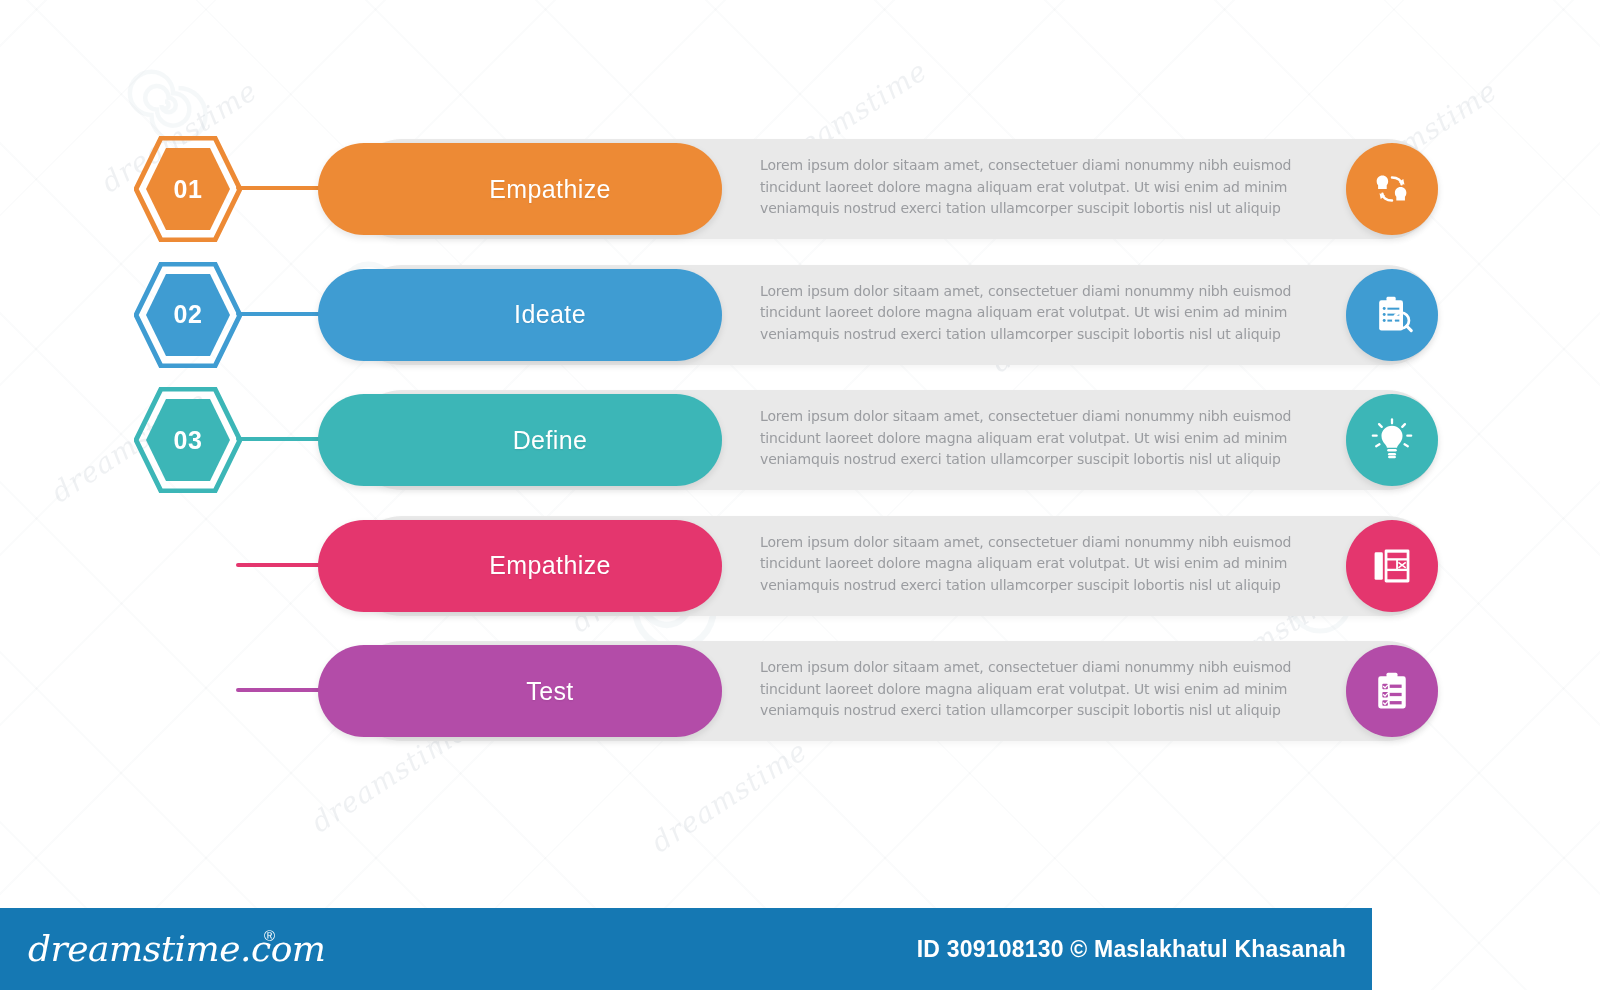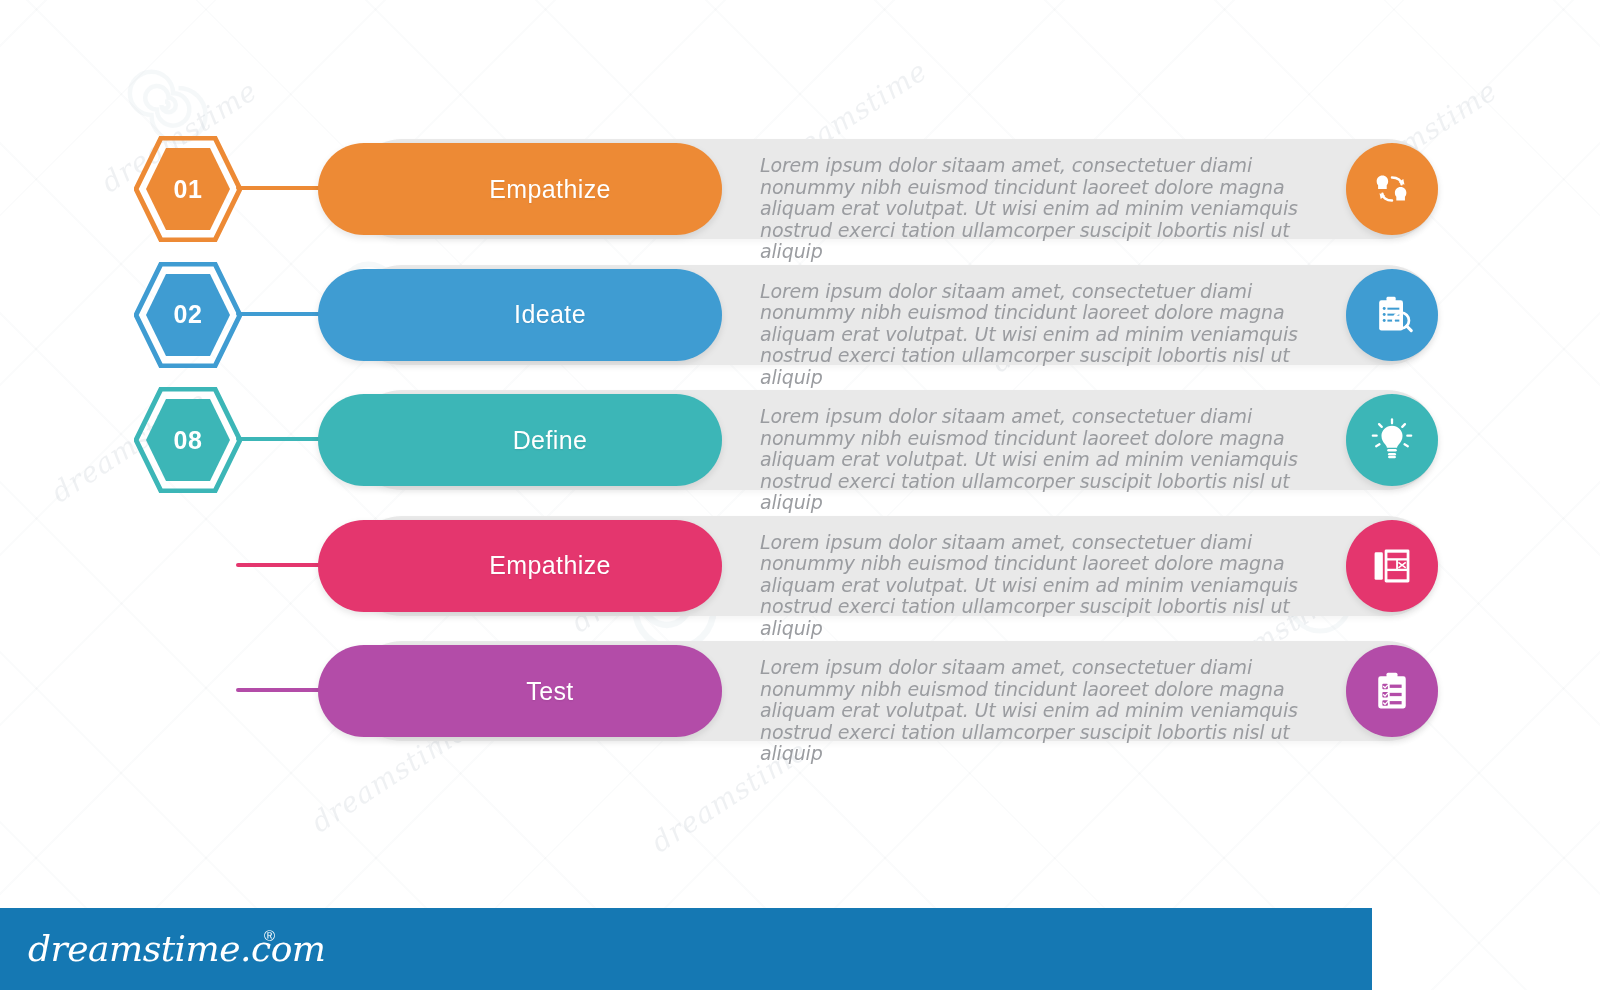--- a/index.html
+++ b/index.html
@@ -89,25 +89,24 @@
     text-shadow: 0 1px 2px rgba(0,0,0,.08);
     transform: translateX(30px);
   }
 
   .desc {
     position: absolute;
     left: 760px;
     top: 16px;
     width: 545px;
     color: #9a9ca0;
-    font-size: 19px;
+    font-size: 14px;
     line-height: 21.5px;
     font-family: "DejaVu Sans", sans-serif;
     letter-spacing: -.15px;
-    font-style: italic;
   }
 
   
   .hex-wrap {
     position: absolute;
     left: 134px;
     top: -3px;
     width: 108px;
     height: 106px;
   }
@@ -308,21 +307,21 @@
 
     <div class="connector" style="background:#3CB6B7"></div>
 
     <div class="hex-wrap">
       <div class="hex-outer"><svg viewBox="0 0 104 106" width="108" height="106">
       <polygon points="25,2 79,2 104,53 79,104 25,104 0,53" fill="none" stroke="#3CB6B7" stroke-width="5"></polygon>
     </svg></div>
       <div class="hex-inner"><svg viewBox="0 0 104 106" width="108" height="106">
     <polygon points="30,12 74,12 94,53 74,94 30,94 10,53" fill="#3CB6B7"></polygon>
   </svg></div>
-      <div class="hex-num">08</div>
+      <div class="hex-num">03</div>
     </div>
 
     <div class="pill" style="background:#3CB6B7">
       <span class="pill-label">Define</span>
     </div>
 
     <div class="desc">Lorem ipsum dolor sitaam amet, consectetuer diami nonummy  nibh euismod tincidunt laoreet dolore magna aliquam erat volutpat. Ut wisi enim ad minim veniamquis nostrud exerci tation ullamcorper suscipit lobortis nisl ut aliquip</div>
 
     <div class="icon-circle" style="background:#3CB6B7">
       <span>
@@ -400,15 +399,16 @@
           </span>
     </div>
   </div>
     </div>
 
   <div class="footer">
     <div class="brand">
       <span class="brand-text">dreamstime.com</span>
       <span class="brand-reg">®</span>
     </div>
+    <div class="credit">ID 309108130 © Maslakhatul Khasanah</div>
   </div>
 
 </div>
 
 </body></html>

